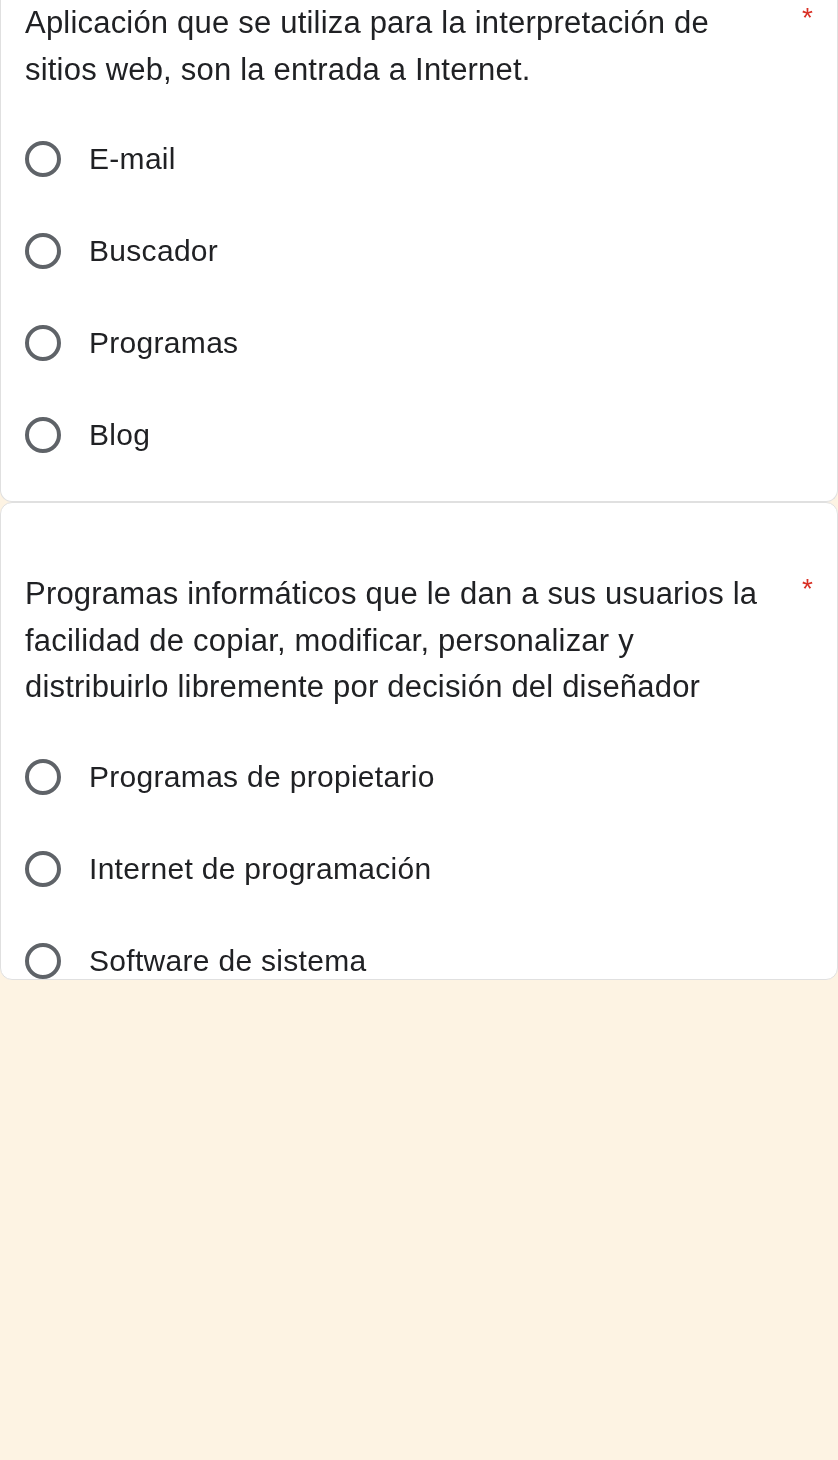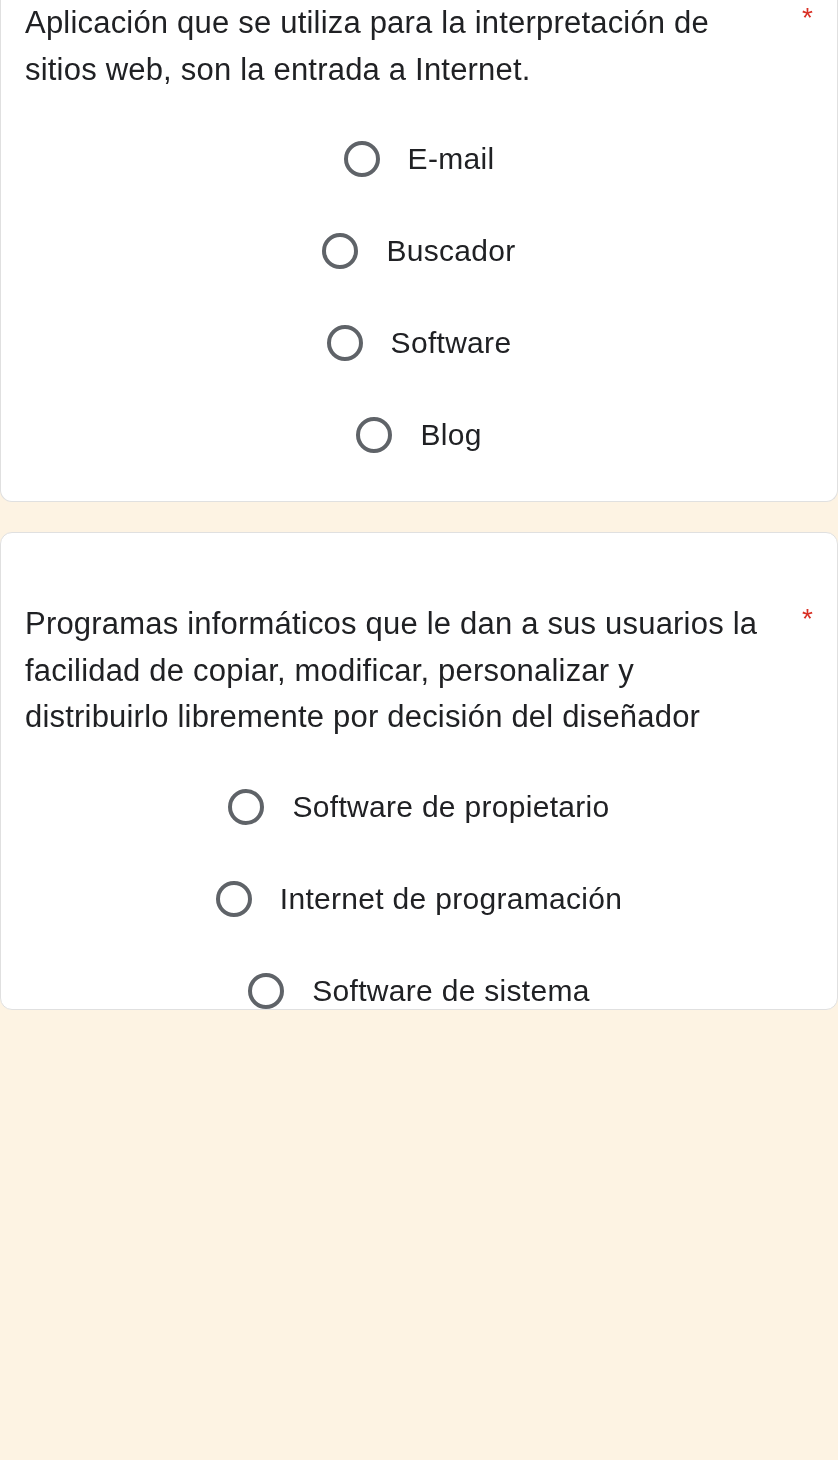--- a/index.html
+++ b/index.html
@@ -9,21 +9,20 @@
     }
     body {
       font-family: Arial, 'Helvetica Neue', Helvetica, sans-serif;
       background-color: #fdf3e3;
       width: 838px;
     }
     .card {
       background-color: #ffffff;
       border-radius: 12px;
       padding: 20px 24px 48px 24px;
-      margin-bottom: 30px;
       border: 1px solid #e0e0e0;
     }
     .card:first-of-type {
       border-top-left-radius: 0;
       border-top-right-radius: 0;
       border-top: none;
       padding-top: 0;
     }
     .question-header {
       display: flex;
@@ -42,21 +41,20 @@
     .required-asterisk {
       color: #d93025;
       font-size: 28px;
       line-height: 1;
       margin-top: 4px;
     }
     .options {
       display: flex;
       flex-direction: column;
       gap: 56px;
-      align-items: center;
     }
     .option-row {
       display: flex;
       align-items: center;
       gap: 28px;
       cursor: pointer;
     }
     .radio-circle {
       width: 36px;
       height: 36px;
@@ -86,38 +84,38 @@
     <div class="option-row">
       <div class="radio-circle"></div>
       <div class="option-label">E-mail</div>
     </div>
     <div class="option-row">
       <div class="radio-circle"></div>
       <div class="option-label">Buscador</div>
     </div>
     <div class="option-row">
       <div class="radio-circle"></div>
-      <div class="option-label">Software</div>
+      <div class="option-label">Programas</div>
     </div>
     <div class="option-row">
       <div class="radio-circle"></div>
       <div class="option-label">Blog</div>
     </div>
   </div>
 </div>
 
 <div class="card card-second">
   <div class="question-header">
     <div class="question-text">Programas informáticos que le dan a sus usuarios la facilidad de copiar, modificar, personalizar y distribuirlo libremente por decisión del diseñador</div>
     <div class="required-asterisk">*</div>
   </div>
   <div class="options">
     <div class="option-row">
       <div class="radio-circle"></div>
-      <div class="option-label">Software de propietario</div>
+      <div class="option-label">Programas de propietario</div>
     </div>
     <div class="option-row">
       <div class="radio-circle"></div>
       <div class="option-label">Internet de programación</div>
     </div>
     <div class="option-row">
       <div class="radio-circle"></div>
       <div class="option-label">Software de sistema</div>
     </div>
   </div>

